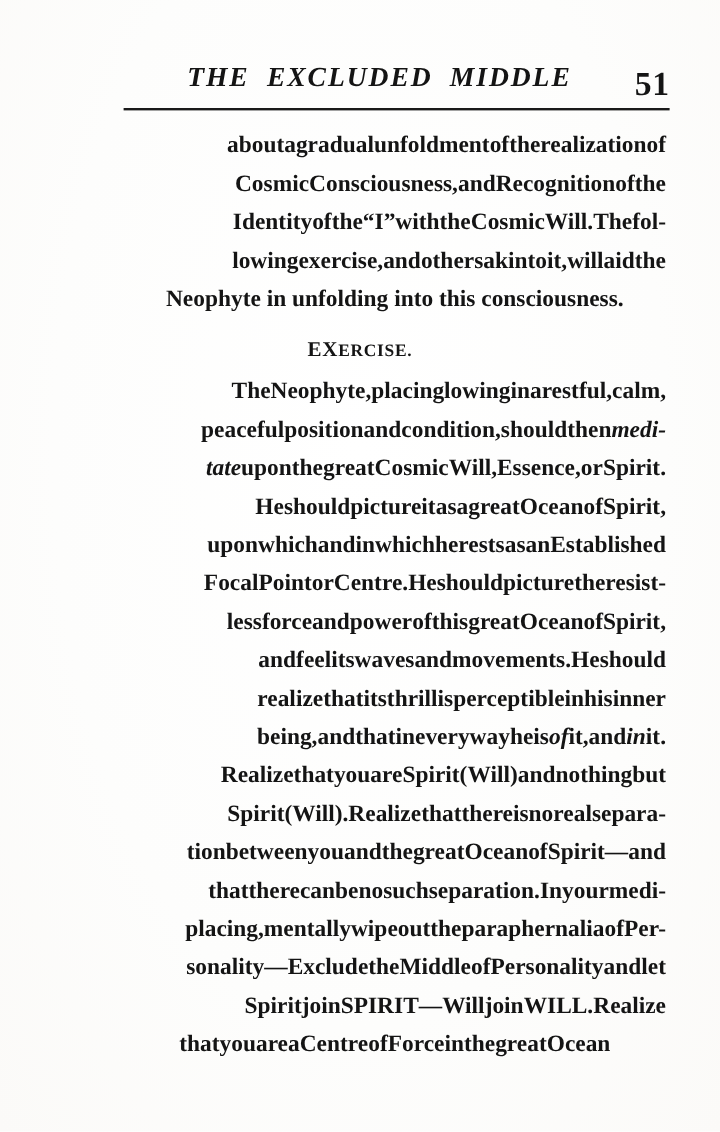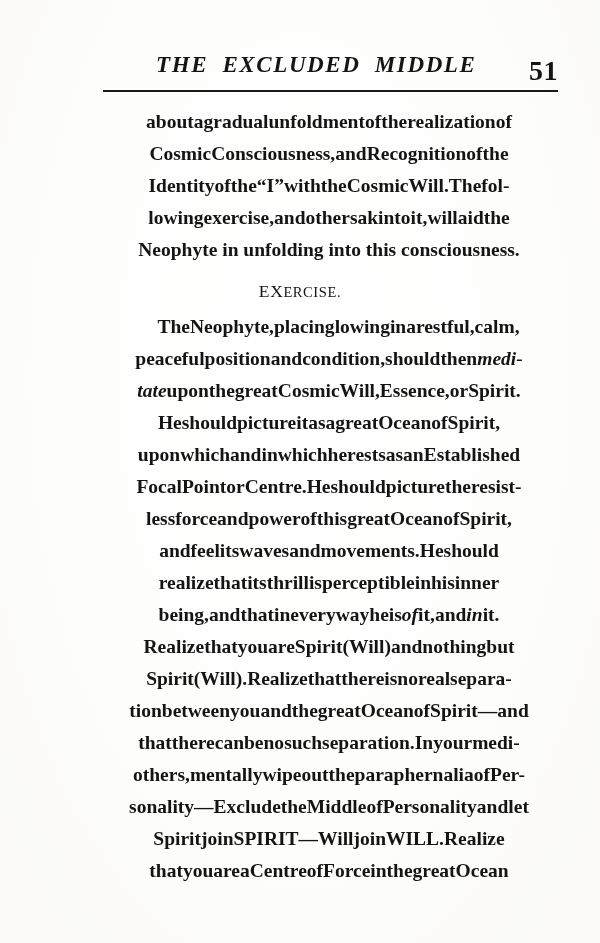--- a/index.html
+++ b/index.html
@@ -65,21 +65,21 @@
   .textblock {
     position: absolute;
     left: 103px;
     top: 106px;
     width: 452px;
   }
 
   
   .line {
     display: flex;
-    justify-content: center;
+    justify-content: flex-end;
     height: 32px;
     line-height: 32px;
     font-size: 19.5px;
     font-weight: bold;
     white-space: pre;
   }
   .line.last,
   .line.ragged {
     justify-content: center;
   }
@@ -93,21 +93,21 @@
   .line i {
     font-style: italic;
   }
 
   
   .section-heading {
     height: 32px;
     line-height: 32px;
     text-align: center;
     padding-right: 58px;
-    font-weight: normal;
+    font-weight: bold;
     font-size: 14.5px;
     letter-spacing: 0.6px;
   }
   .section-heading .cap {
     font-size: 17.5px;
   }
   .spacer-sm { height: 9px; }
   .spacer-xs { height: 4px; }
 </style>
 </head>
@@ -147,20 +147,20 @@
         <div class="line"><span class="w">upon</span><span class="w">which</span><span class="w">and</span><span class="w">in</span><span class="w">which</span><span class="w">he</span><span class="w">rests</span><span class="w">as</span><span class="w">an</span><span class="w">Established</span></div>
         <div class="line"><span class="w">Focal</span><span class="w">Point</span><span class="w">or</span><span class="w">Centre.</span><span class="w">He</span><span class="w">should</span><span class="w">picture</span><span class="w">the</span><span class="w">resist-</span></div>
         <div class="line"><span class="w">less</span><span class="w">force</span><span class="w">and</span><span class="w">power</span><span class="w">of</span><span class="w">this</span><span class="w">great</span><span class="w">Ocean</span><span class="w">of</span><span class="w">Spirit,</span></div>
         <div class="line"><span class="w">and</span><span class="w">feel</span><span class="w">its</span><span class="w">waves</span><span class="w">and</span><span class="w">movements.</span><span class="w">He</span><span class="w">should</span></div>
         <div class="line"><span class="w">realize</span><span class="w">that</span><span class="w">its</span><span class="w">thrill</span><span class="w">is</span><span class="w">perceptible</span><span class="w">in</span><span class="w">his</span><span class="w">inner</span></div>
         <div class="line"><span class="w">being,</span><span class="w">and</span><span class="w">that</span><span class="w">in</span><span class="w">every</span><span class="w">way</span><span class="w">he</span><span class="w">is</span><span class="w"><i>of</i></span><span class="w">it,</span><span class="w">and</span><span class="w"><i>in</i></span><span class="w">it.</span></div>
         <div class="line"><span class="w">Realize</span><span class="w">that</span><span class="w">you</span><span class="w">are</span><span class="w">Spirit</span><span class="w">(Will)</span><span class="w">and</span><span class="w">nothing</span><span class="w">but</span></div>
         <div class="line"><span class="w">Spirit</span><span class="w">(Will).</span><span class="w">Realize</span><span class="w">that</span><span class="w">there</span><span class="w">is</span><span class="w">no</span><span class="w">real</span><span class="w">separa-</span></div>
         <div class="line"><span class="w">tion</span><span class="w">between</span><span class="w">you</span><span class="w">and</span><span class="w">the</span><span class="w">great</span><span class="w">Ocean</span><span class="w">of</span><span class="w">Spirit—and</span></div>
         <div class="line"><span class="w">that</span><span class="w">there</span><span class="w">can</span><span class="w">be</span><span class="w">no</span><span class="w">such</span><span class="w">separation.</span><span class="w">In</span><span class="w">your</span><span class="w">medi-</span></div>
-        <div class="line"><span class="w">others,</span><span class="w">mentally</span><span class="w">wipe</span><span class="w">out</span><span class="w">the</span><span class="w">paraphernalia</span><span class="w">of</span><span class="w">Per-</span></div>
+        <div class="line"><span class="w">placing,</span><span class="w">mentally</span><span class="w">wipe</span><span class="w">out</span><span class="w">the</span><span class="w">paraphernalia</span><span class="w">of</span><span class="w">Per-</span></div>
         <div class="line"><span class="w">sonality—Exclude</span><span class="w">the</span><span class="w">Middle</span><span class="w">of</span><span class="w">Personality</span><span class="w">and</span><span class="w">let</span></div>
         <div class="line"><span class="w">Spirit</span><span class="w">join</span><span class="w">SPIRIT—Will</span><span class="w">join</span><span class="w">WILL.</span><span class="w">Realize</span></div>
         <div class="line ragged"><span class="w">that</span><span class="w">you</span><span class="w">are</span><span class="w">a</span><span class="w">Centre</span><span class="w">of</span><span class="w">Force</span><span class="w">in</span><span class="w">the</span><span class="w">great</span><span class="w">Ocean</span></div>
       </div>
 
   </div>
 </div>
 
 </body></html>

